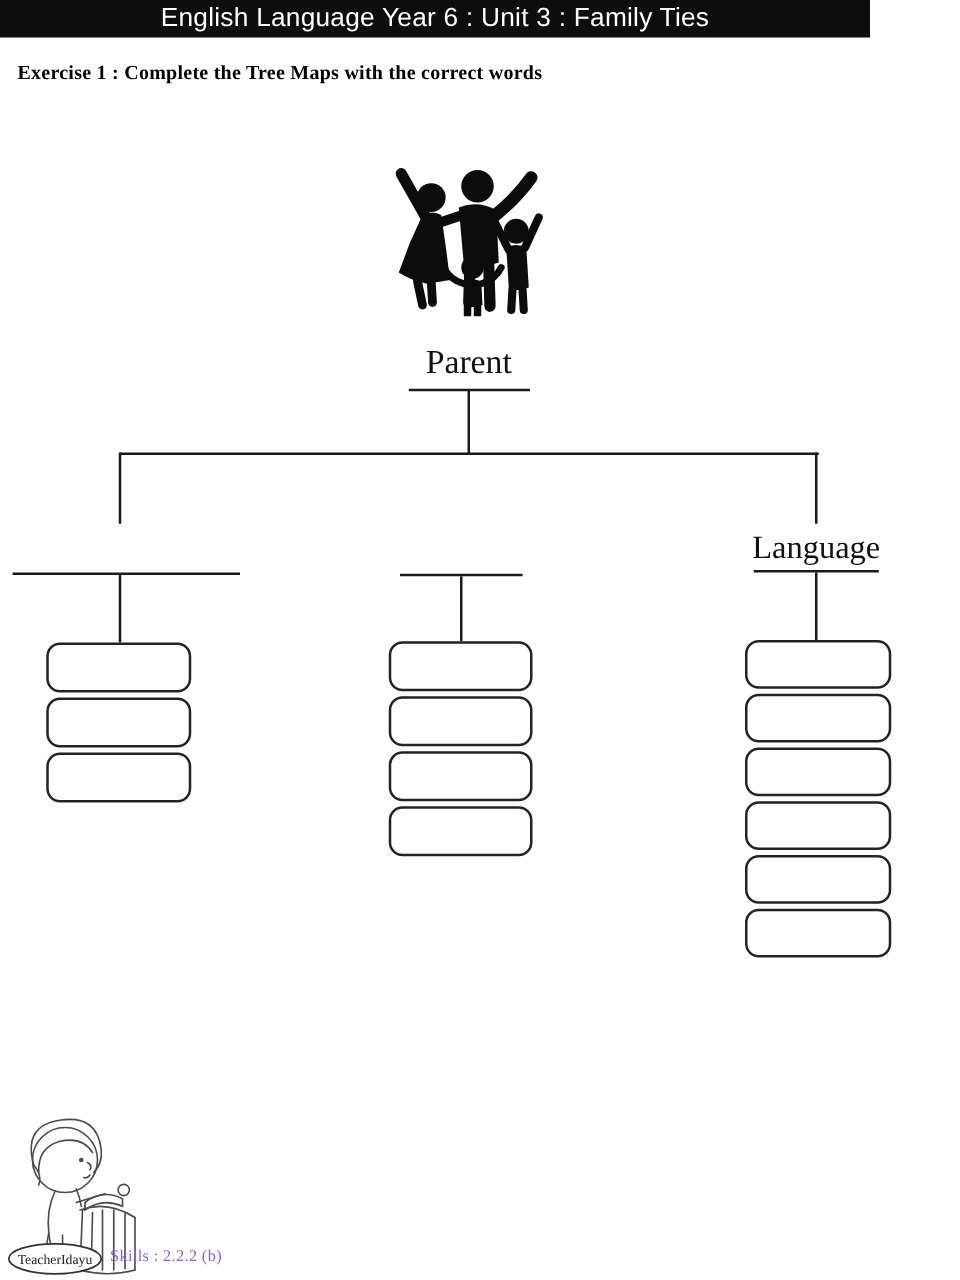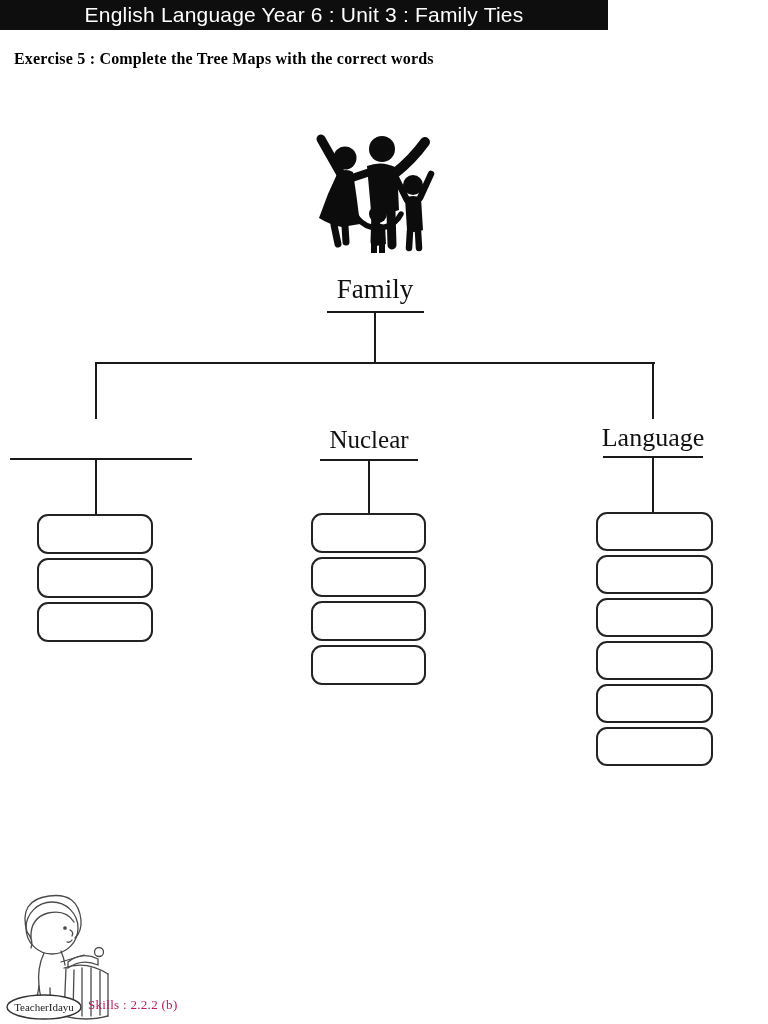--- a/index.html
+++ b/index.html
@@ -1,21 +1,21 @@
 <!DOCTYPE html>
 <html><head>
 <meta charset="utf-8">
 <style>
   html,body{margin:0;padding:0;background:#e8e8e8;}
   .page{
     position:relative;width:768px;height:1024px;background:#ffffff;
     font-family:"Liberation Serif", serif;color:#000;overflow:hidden;margin:0 auto;
   }
   .topbar{
-    position:absolute;left:0;top:0;width:608px;height:30px;background:#0e0e0e;
+    position:absolute;left:0;top:0;width:696px;height:30px;background:#0e0e0e;
     display:flex;align-items:center;justify-content:center;
   }
   .topbar .title{
     font-family:"Liberation Sans", sans-serif;font-size:21px;color:#ffffff;
     letter-spacing:0.2px;white-space:nowrap;
   }
   .exercise{
     position:absolute;left:14px;top:50px;font-size:16px;font-weight:bold;
     font-family:"Liberation Serif", serif;letter-spacing:0.2px;
   }
@@ -25,35 +25,35 @@
     color:#111;white-space:nowrap;
   }
   .root-label{font-size:27px;}
   .branch-label{font-size:25px;}
   .boxcol{position:absolute;display:flex;flex-direction:column;gap:4px;}
   .wbox{
     height:var(--bh,40px);border:2px solid #232323;border-radius:11px;
     background:#fff;box-sizing:border-box;
   }
   .skills{
-    position:absolute;left:88px;top:997px;font-size:13px;color:#be185d;
+    position:absolute;left:88px;top:997px;font-size:13px;color:#8b5cf6;
     font-family:"Liberation Serif", serif;letter-spacing:0.3px;
   }
   svg{position:absolute;display:block;}
 </style>
 </head>
 <body>
 
 <div class="page">
 
   <div class="topbar">
     <div class="title">English Language Year 6 : Unit 3 : Family Ties</div>
   </div>
 
-  <div class="exercise">Exercise 5 : Complete the Tree Maps with the correct words</div>
+  <div class="exercise">Exercise 1 : Complete the Tree Maps with the correct words</div>
 
   <svg style="left:312px;top:131px;" width="128" height="122" viewBox="0 0 128 120">
     <g fill="#0c0c0c" stroke="none">
       <circle cx="33" cy="26" r="11.5"></circle>
       <path d="M26 40 Q34 36 41 40 L45 68 L48 92 L30 95 Q18 93 7 86 L16 62 Z"></path>
       <circle cx="70" cy="17" r="13"></circle>
       <path d="M55 34 Q70 28 85 36 L87 78 Q70 84 59 79 Z"></path>
       <circle cx="101" cy="53" r="10"></circle>
       <path d="M93 66 Q101 62 109 66 L111 98 Q101 102 95 98 Z"></path>
       <circle cx="66" cy="82" r="9"></circle>
@@ -71,29 +71,28 @@
       <path d="M108 66 L119 42" stroke-width="6.5"></path>
       <path d="M98 99 L97 116" stroke-width="6.5"></path>
       <path d="M106 99 L107 116" stroke-width="6.5"></path>
       <path d="M59 95 Q48 92 43 82" stroke-width="5.5"></path>
       <path d="M73 95 Q84 92 89 82" stroke-width="5.5"></path>
       <path d="M62 112 L62 120" stroke-width="6"></path>
       <path d="M70 112 L70 120" stroke-width="6"></path>
     </g>
   </svg>
 
-  <div class="lbl root-label" style="left:275px;top:274px;width:200px;">Family</div>
+  <div class="lbl root-label" style="left:275px;top:274px;width:200px;">Parent</div>
   <div class="ln" style="left:327px;top:311px;width:97px;height:2px;"></div>
   <div class="ln" style="left:374px;top:312px;width:2px;height:51px;"></div>
 
   <div class="ln" style="left:96px;top:362px;width:559px;height:2px;"></div>
   <div class="ln" style="left:95px;top:362px;width:2px;height:57px;"></div>
   <div class="ln" style="left:652px;top:362px;width:2px;height:57px;"></div>
 
-  <div class="lbl branch-label" style="left:269px;top:426px;width:200px;">Nuclear</div>
   <div class="lbl branch-label" style="left:553px;top:423px;width:200px;font-size:26px;">Language</div>
 
   <div class="ln" style="left:10px;top:458px;width:182px;height:2px;"></div>
   <div class="ln" style="left:320px;top:459px;width:98px;height:2px;"></div>
   <div class="ln" style="left:603px;top:456px;width:100px;height:2px;"></div>
 
   <div class="ln" style="left:95px;top:460px;width:2px;height:54px;"></div>
   <div class="ln" style="left:368px;top:461px;width:2px;height:52px;"></div>
   <div class="ln" style="left:652px;top:458px;width:2px;height:54px;"></div>
 

